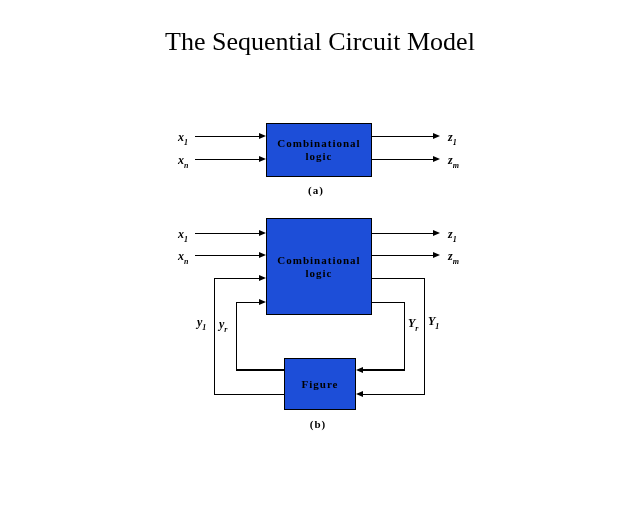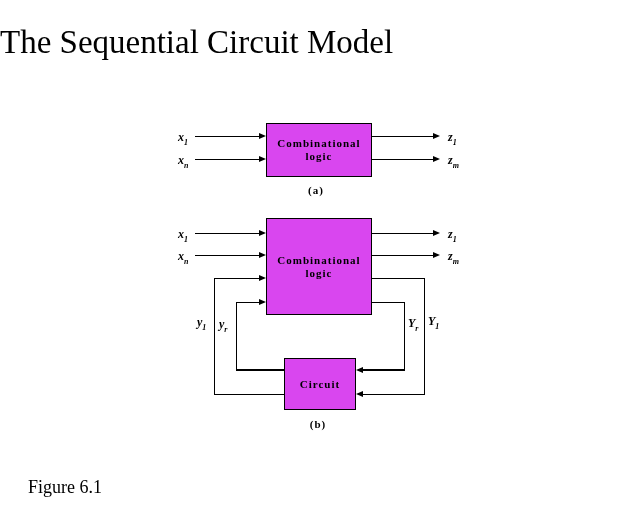--- a/index.html
+++ b/index.html
@@ -1,25 +1,25 @@
 <!DOCTYPE html>
 <html><head>
 <meta charset="utf-8">
 <style>
   html,body{margin:0;padding:0;background:#fff;}
   .stage{
     position:relative;width:640px;height:512px;background:#ffffff;
     font-family:"Liberation Serif", serif;color:#000;overflow:hidden;
   }
   .title{
-    position:absolute;top:28px;left:0;width:100%;
-    font-size:33px;line-height:28px;letter-spacing:0px;
+    position:absolute;top:28px;left:0;width:100%;text-align:center;
+    font-size:26px;line-height:28px;letter-spacing:0px;
   }
   .box{
-    position:absolute;border:1px solid #000;background:#d946ef;
+    position:absolute;border:1px solid #000;background:#1d4ed8;
     display:flex;flex-direction:column;align-items:center;justify-content:center;
     font-size:11px;font-weight:bold;letter-spacing:1px;line-height:13px;text-align:center;
   }
   .hl{position:absolute;height:1px;background:#000;}
   .vl{position:absolute;width:1px;background:#000;}
   .th{height:2px;}
   .arr-r{position:absolute;width:0;height:0;
     border-top:3px solid transparent;border-bottom:3px solid transparent;
     border-left:7px solid #000;}
   .arr-l{position:absolute;width:0;height:0;
@@ -88,30 +88,29 @@
   <div class="hl" style="left:372px;top:278px;width:53px"></div>
   <div class="hl" style="left:372px;top:302px;width:33px"></div>
   <div class="vl" style="left:424px;top:278px;height:117px"></div>
   <div class="vl" style="left:404px;top:302px;height:69px"></div>
   <div class="hl th" style="left:363px;top:369px;width:41px"></div>
   <div class="arr-l" style="left:356px;top:367px"></div>
   <div class="hl" style="left:363px;top:394px;width:61px"></div>
   <div class="arr-l" style="left:356px;top:391px"></div>
 
   <div class="box" style="left:284px;top:358px;width:70px;height:50px">
-    <div>Circuit</div>
+    <div>Figure</div>
   </div>
 
   <div class="sig" style="left:178px;top:226px"><span>x</span><span class="sb">1</span></div>
   <div class="sig" style="left:178px;top:248px"><span>x</span><span class="sb">n</span></div>
   <div class="sig" style="left:448px;top:226px"><span>z</span><span class="sb">1</span></div>
   <div class="sig" style="left:448px;top:248px"><span>z</span><span class="sb">m</span></div>
 
   <div class="sig" style="left:197px;top:314px"><span>y</span><span class="sb">1</span></div>
   <div class="sig" style="left:219px;top:316px"><span>y</span><span class="sb">r</span></div>
   <div class="sig" style="left:408px;top:315px"><span>Y</span><span class="sb">r</span></div>
   <div class="sig" style="left:428px;top:313px"><span>Y</span><span class="sb">1</span></div>
 
   <div class="cap" style="left:302px;top:418px">(b)</div>
 
-  <div class="figcap">Figure 6.1</div>
 
 </div>
 
 </body></html>

